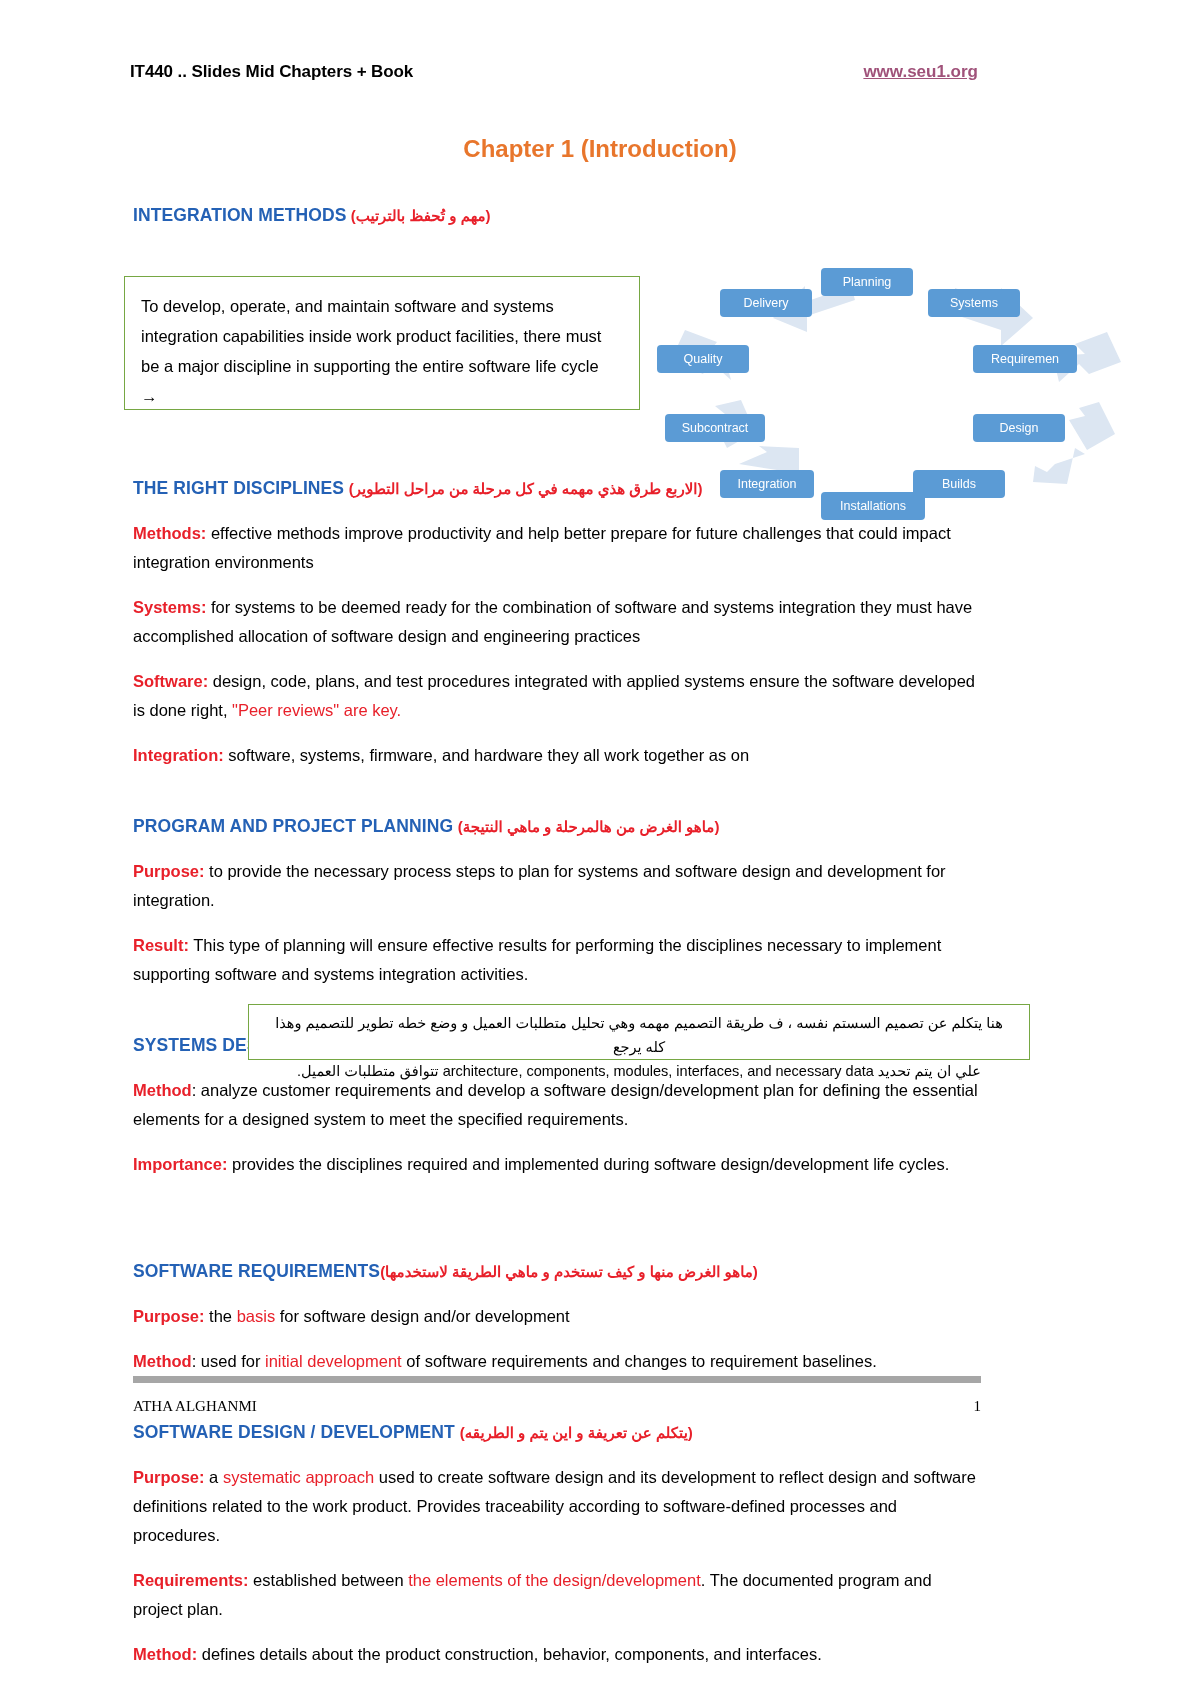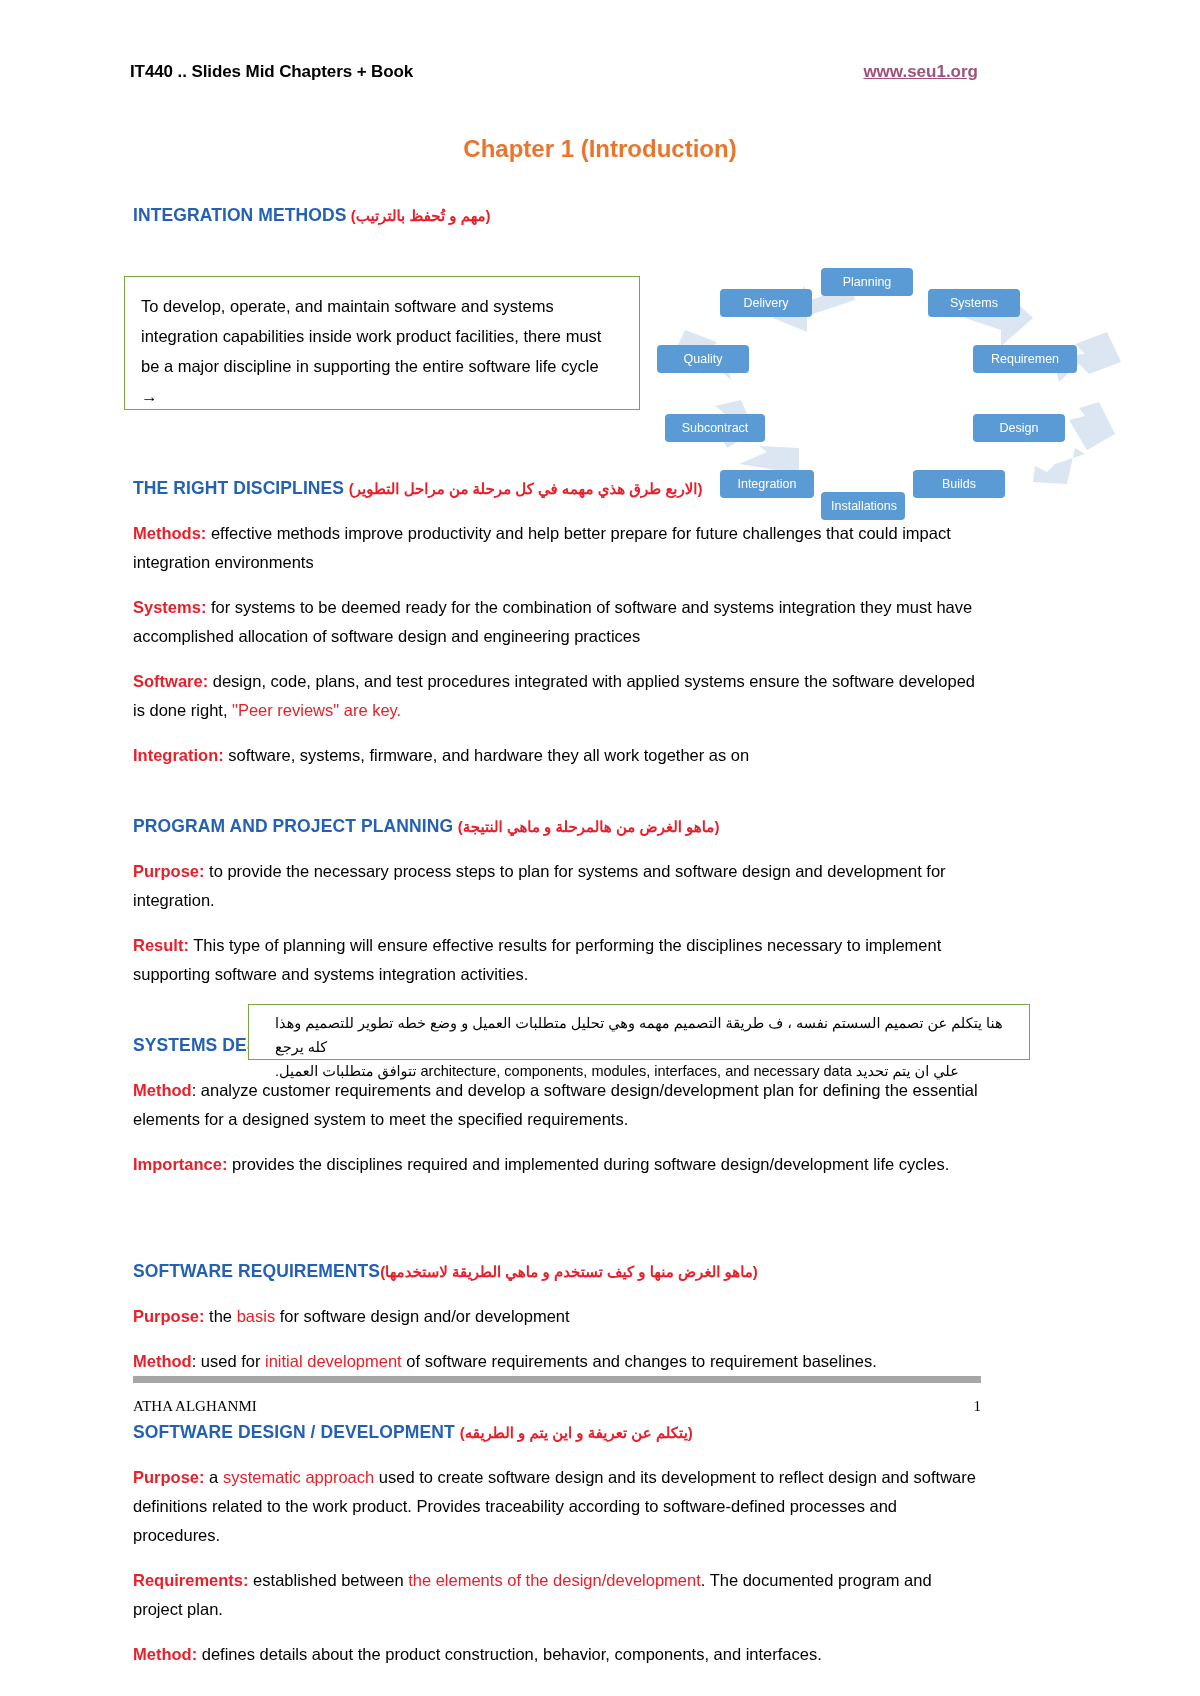--- a/index.html
+++ b/index.html
@@ -110,21 +110,21 @@
     width: 782px;
     height: 56px;
     border: 1.3px solid #76a743;
     box-sizing: border-box;
     padding: 6px 26px;
     background: #ffffff;
     font-size: 14.5px;
     line-height: 24px;
     color: #000;
     direction: rtl;
-    text-align: left;
+    text-align: center;
   }
   .green-box-2 .ltr {
     direction: ltr;
     unicode-bidi: isolate;
   }
 
   
   .cycle {
     position: absolute;
     left: 655px;
@@ -268,21 +268,21 @@
         <path d="M70 100 L54 94 L62 84 L30 72 L16 102 L48 116 L56 104 L76 122 Z"></path>
         <path d="M60 148 L86 142 L100 174 L72 190 L56 158 L70 156 Z"></path>
         <path d="M84 206 L112 194 L104 188 L144 190 L144 222 L112 218 L122 212 Z"></path>
       </g>
     </svg>
     <div class="cyc-box" style="left:166px;top:10px;width:92px">Planning</div>
     <div class="cyc-box" style="left:273px;top:31px;width:92px">Systems</div>
     <div class="cyc-box" style="left:318px;top:87px;width:104px">Requiremen</div>
     <div class="cyc-box" style="left:318px;top:156px;width:92px">Design</div>
     <div class="cyc-box" style="left:258px;top:212px;width:92px">Builds</div>
-    <div class="cyc-box" style="left:166px;top:234px;width:84px">Installations</div>
+    <div class="cyc-box" style="left:166px;top:234px;width:104px">Installations</div>
     <div class="cyc-box" style="left:65px;top:212px;width:94px">Integration</div>
     <div class="cyc-box" style="left:10px;top:156px;width:100px">Subcontract</div>
     <div class="cyc-box" style="left:2px;top:87px;width:92px">Quality</div>
     <div class="cyc-box" style="left:65px;top:31px;width:92px">Delivery</div>
   </div>
 
   <div class="green-box-2">
     <div>هنا يتكلم عن تصميم السستم نفسه ، ف طريقة التصميم مهمه وهي تحليل متطلبات العميل و وضع خطه تطوير للتصميم وهذا كله يرجع</div>
     <div><span>علي ان يتم تحديد </span><span class="ltr">architecture, components, modules, interfaces, and necessary data</span><span> تتوافق متطلبات العميل.</span></div>
   </div>

